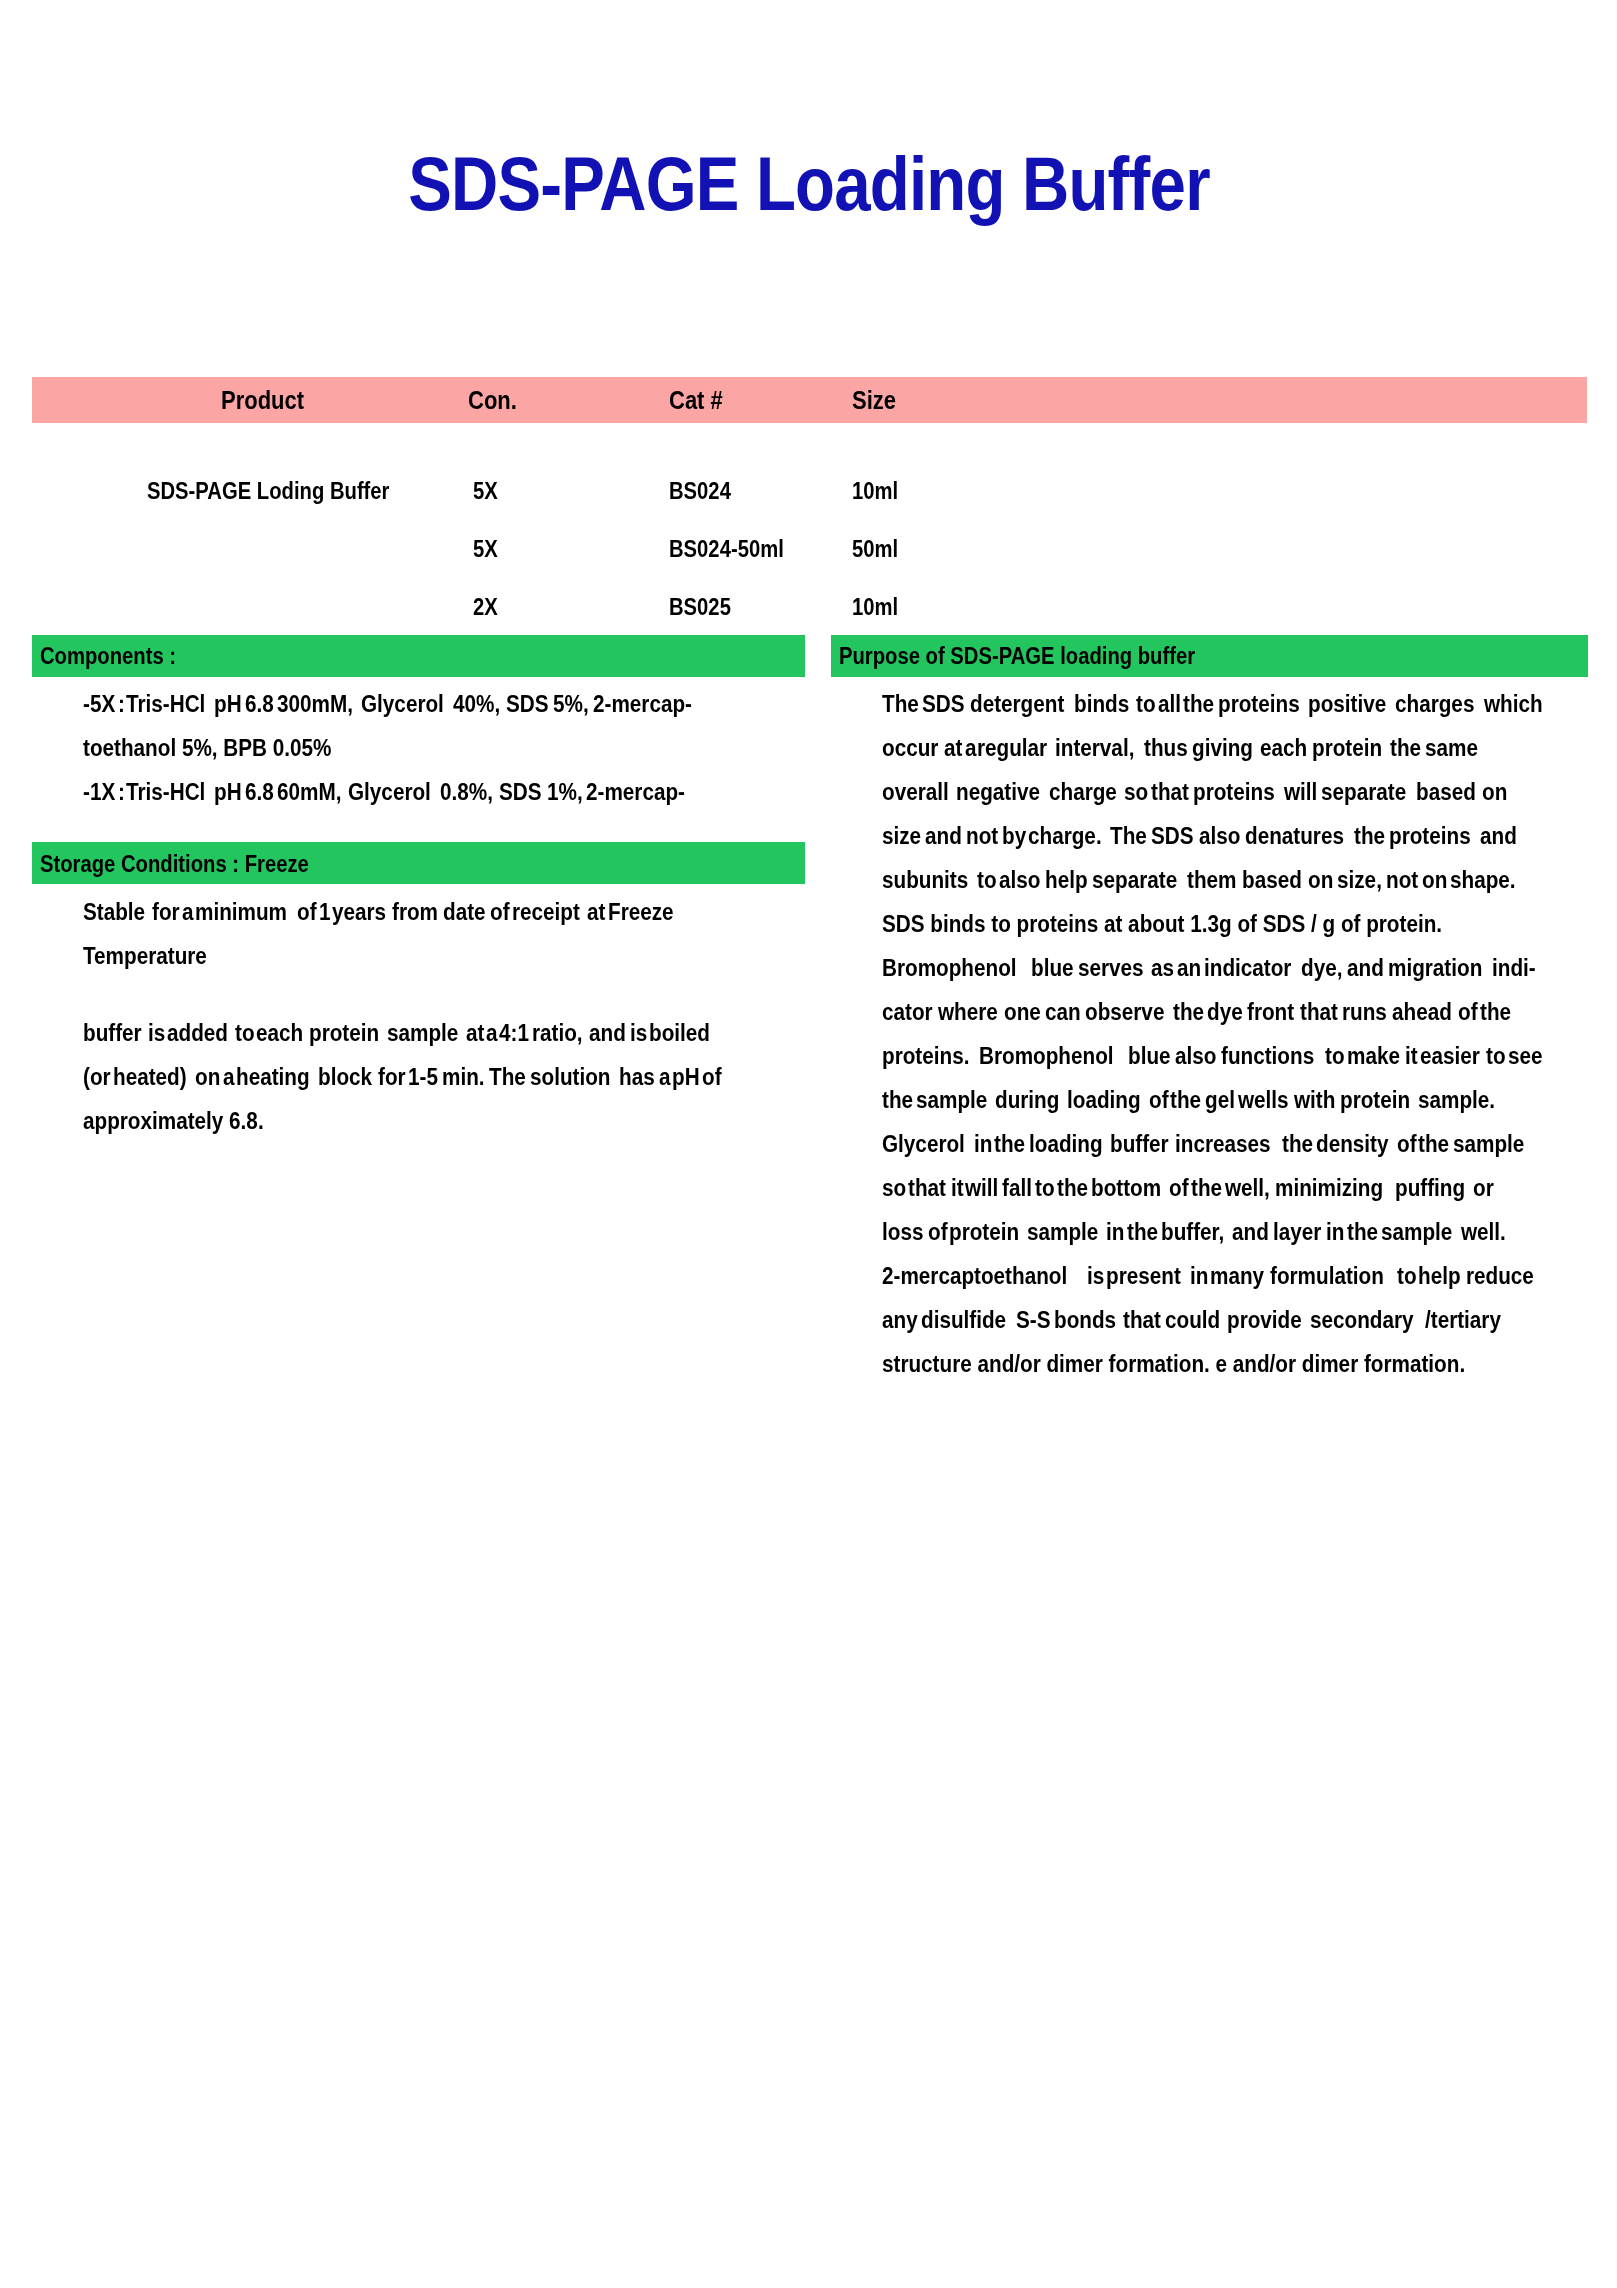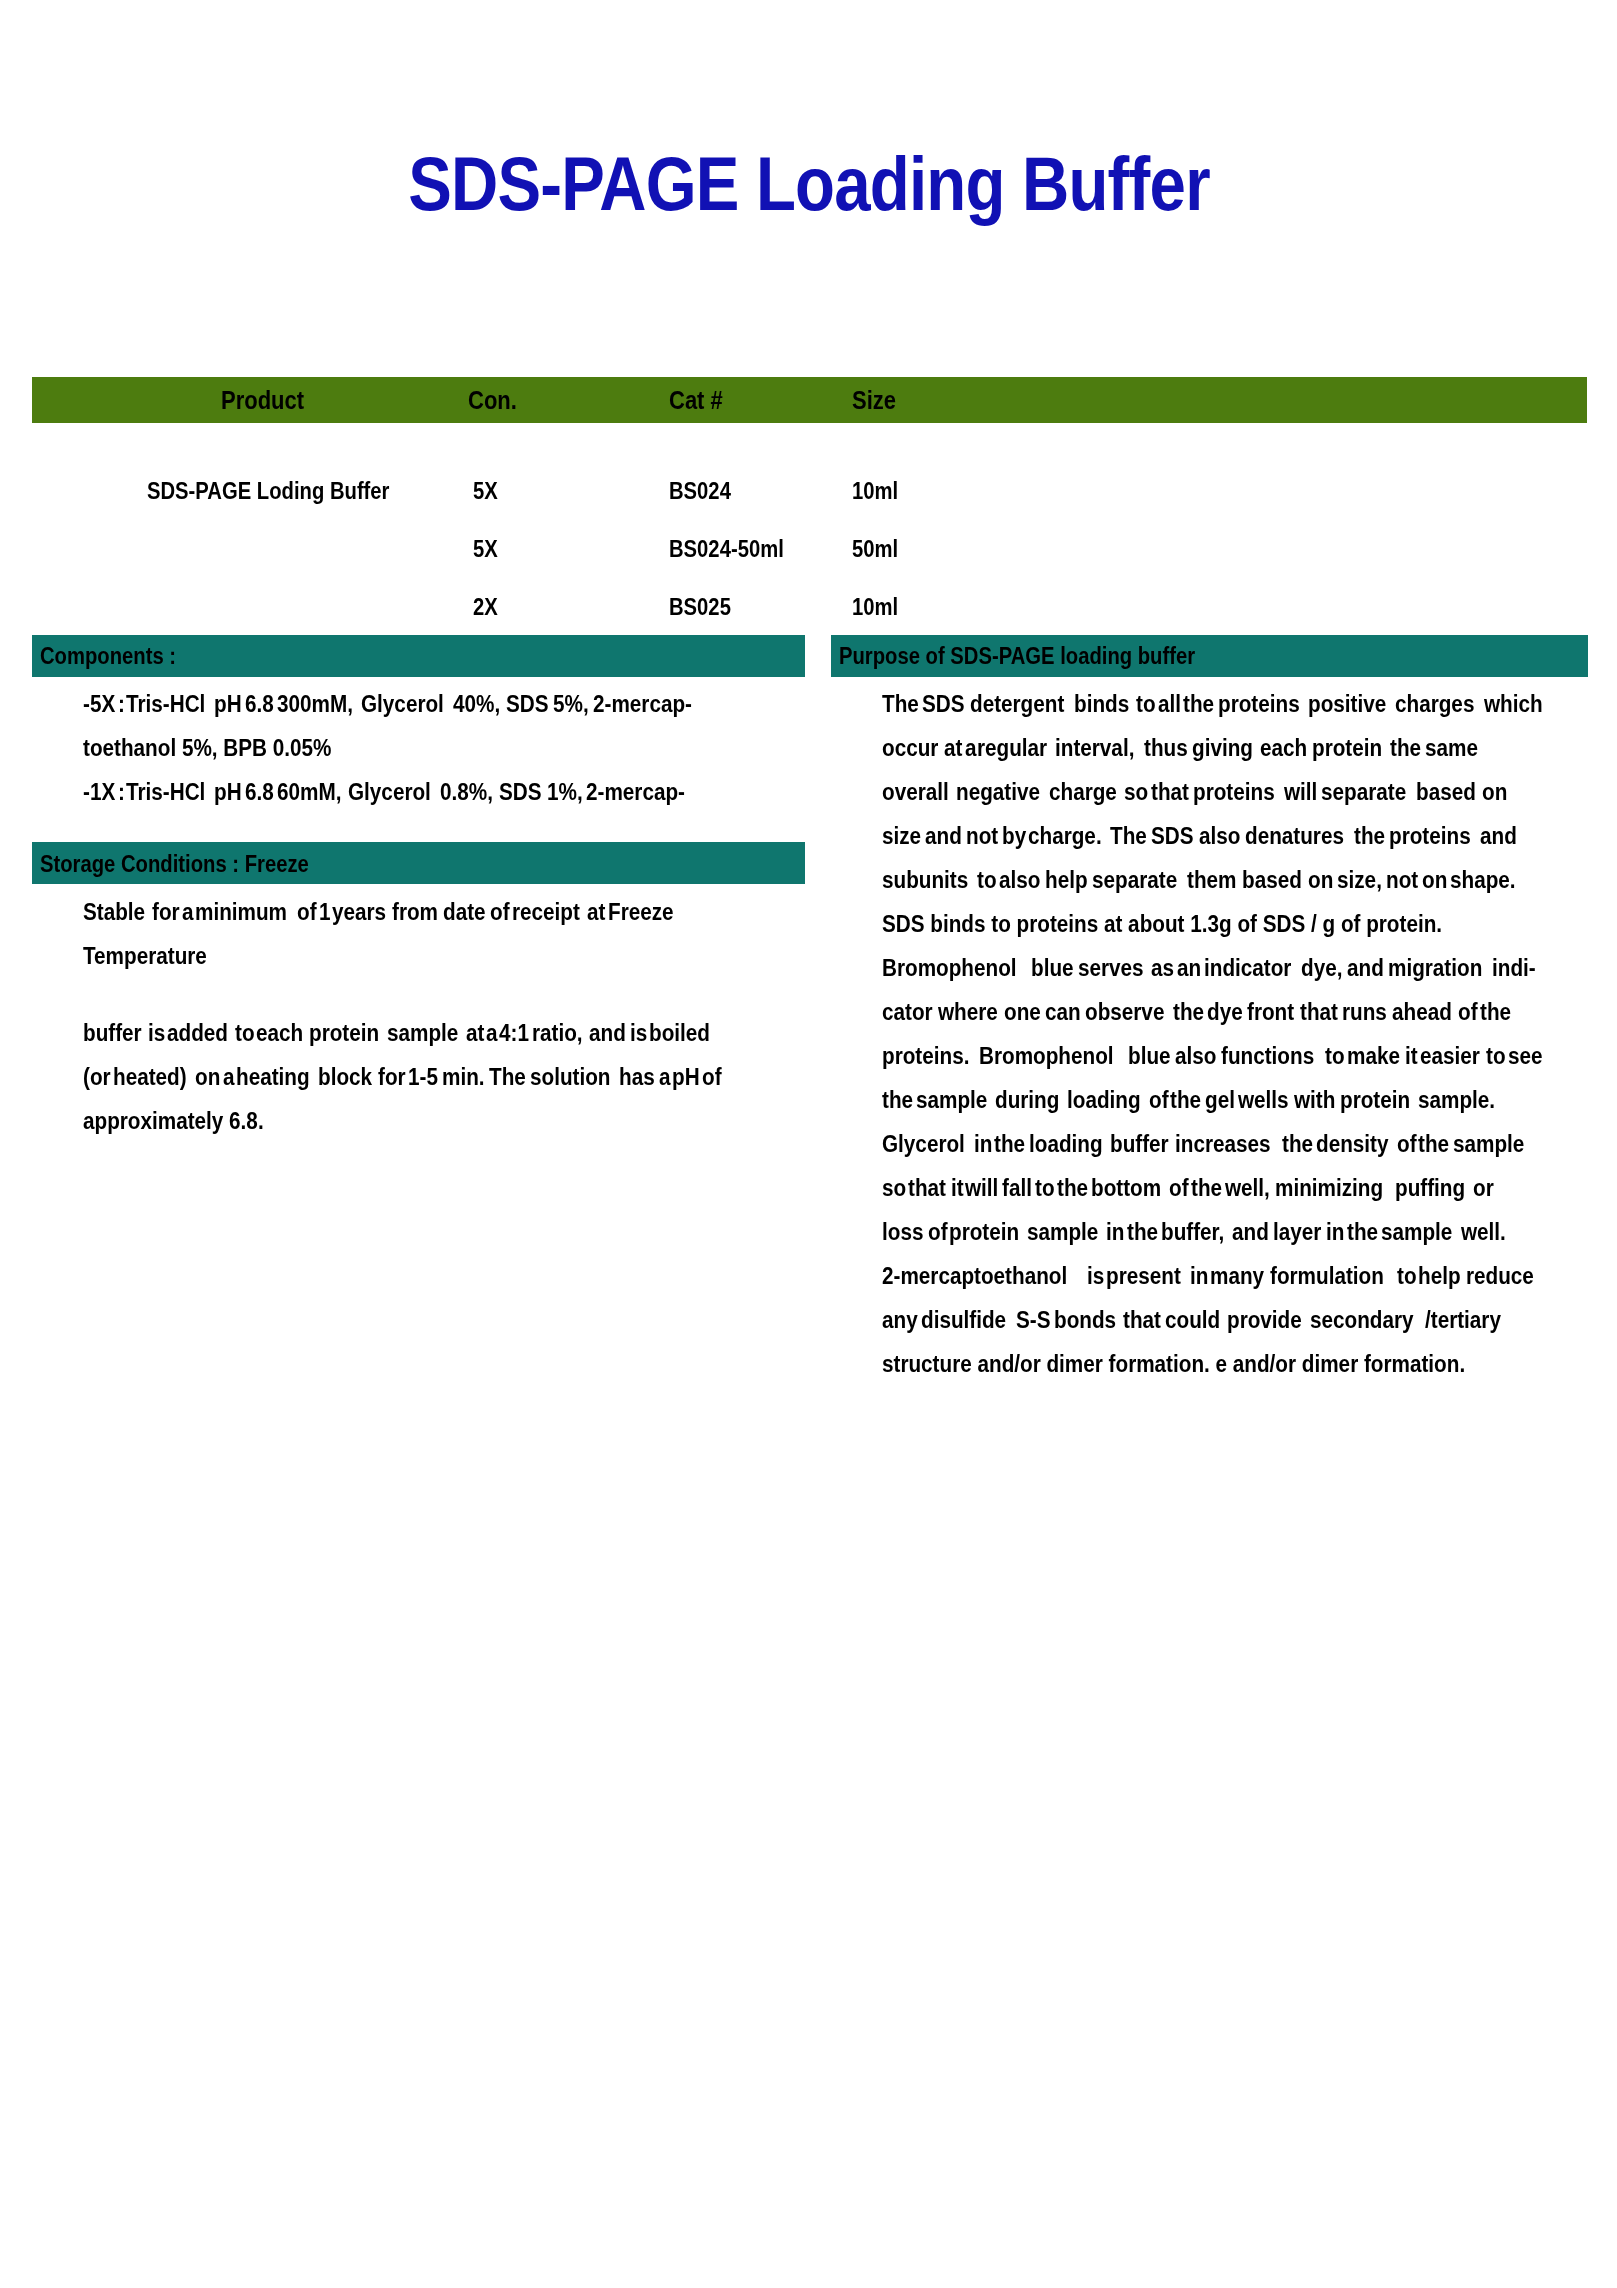--- a/index.html
+++ b/index.html
@@ -36,21 +36,21 @@
   }
 
   
   .product-table {
     position: absolute;
     left: 32px;
     top: 377px;
     width: 1555px;
   }
   .table-header-band {
-    background: #4d7c0f;
+    background: #fca5a5;
     height: 46px;
     position: relative;
   }
   .table-header-band .th {
     position: absolute;
     top: 9.2px;
     font-weight: bold;
     font-size: 25px;
     line-height: 29.5px;
     white-space: nowrap;
@@ -98,21 +98,21 @@
   .col-right {
     position: absolute;
     left: 831px;
     top: 635px;
     width: 757px;
   }
 
   .section { margin-bottom: 28px; }
 
   .section-band {
-    background: #0f766e;
+    background: #22c55e;
     padding: 7.4px 7.4px 6.5px 8.3px;
     font-weight: bold;
     font-size: 23px;
     line-height: 28px;
     white-space: nowrap;
     box-sizing: border-box;
   }
   .section-band .band-inner {
     display: inline-block;
     transform: scaleX(0.88);

